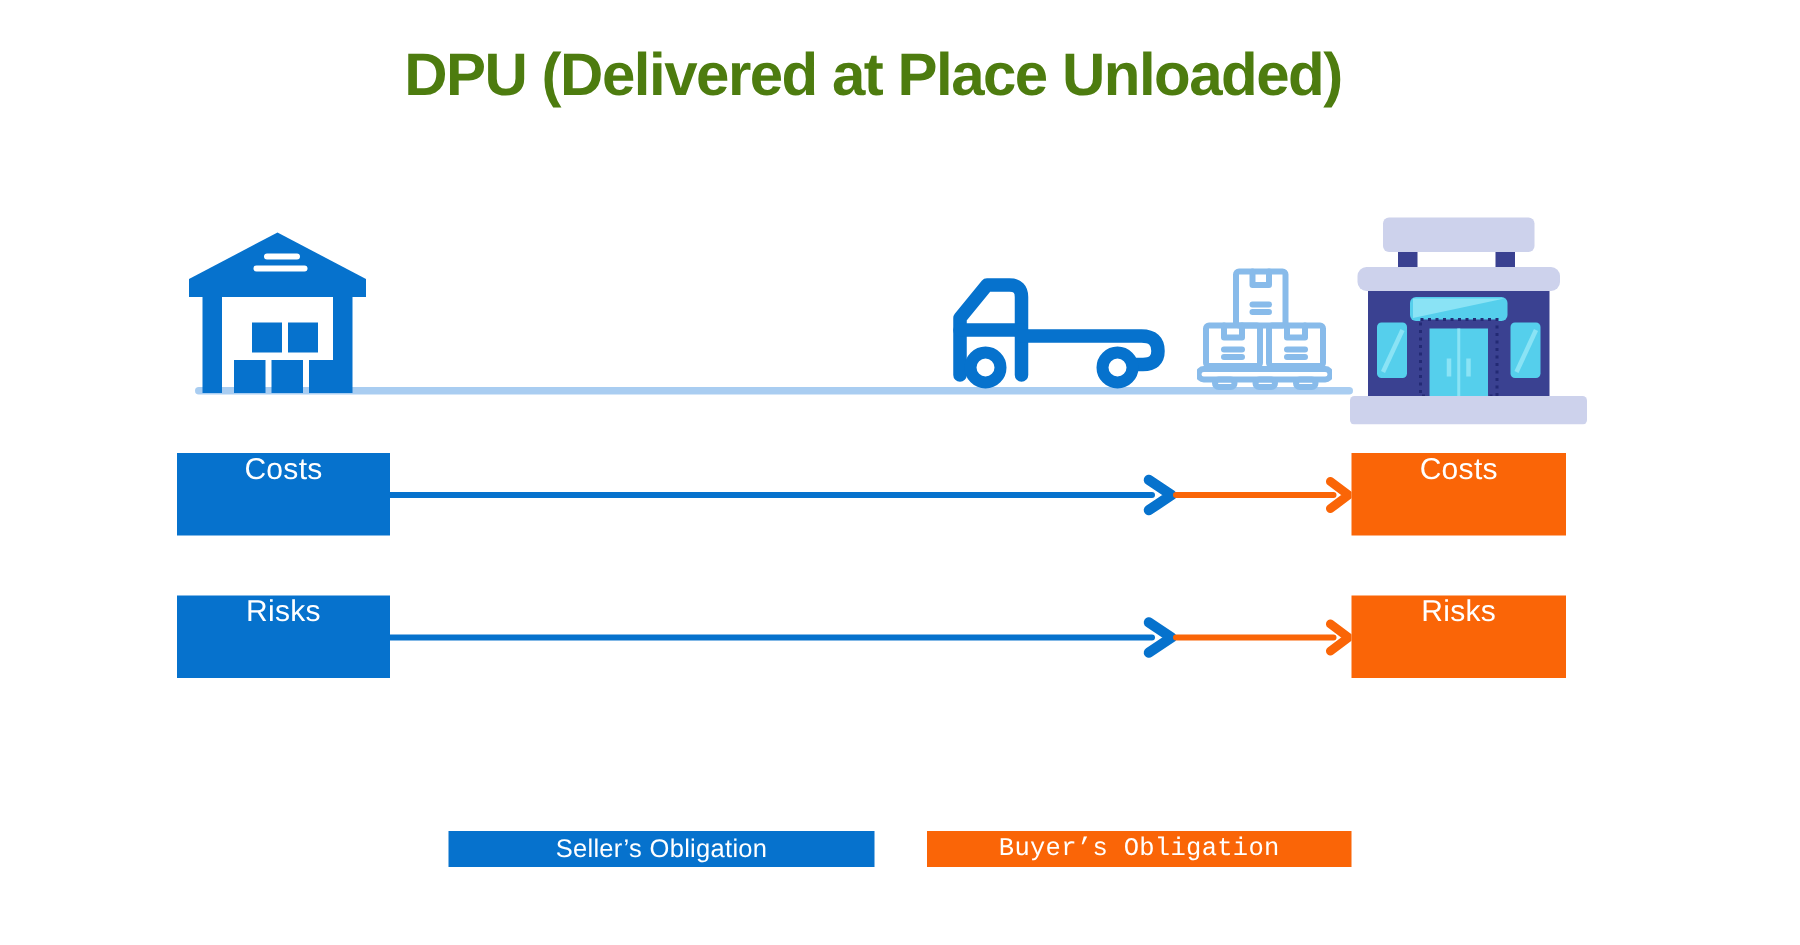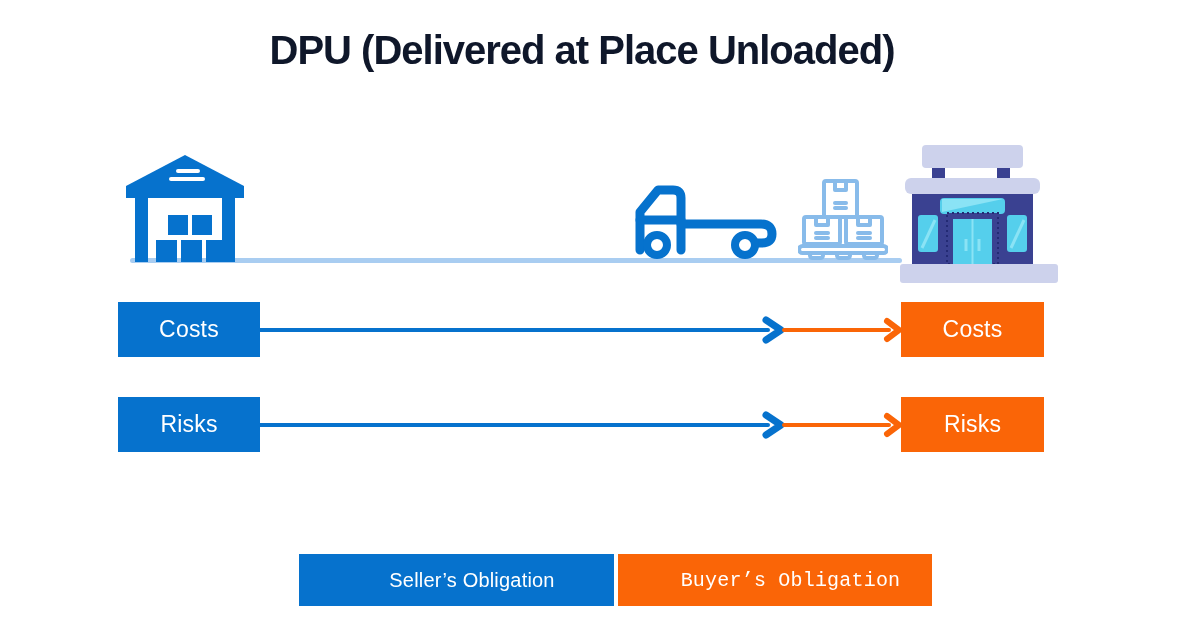--- a/index.html
+++ b/index.html
@@ -11,40 +11,40 @@
     overflow: hidden;
     font-family: "Liberation Sans", sans-serif;
   }
   .abs { position: absolute; }
 
   #title {
     top: 28px; left: 0; width: 1200px;
     padding-right: 36px; box-sizing: border-box;
     text-align: center;
     font-size: 40px; font-weight: bold; letter-spacing: -1px;
-    color: #0f172a;
+    color: #4d7c0f;
   }
 
   #ground-line {
     left: 130px; top: 258px; width: 772px; height: 5px;
     background: #a9cdf1; border-radius: 3px;
   }
 
   .label-box {
     width: 142px; height: 55px;
-    display: flex; align-items: center; justify-content: center;
-    color: #ffffff; font-size: 23px; letter-spacing: 0.2px;
+    display: flex; align-items: flex-start; justify-content: center;
+    color: #ffffff; font-size: 20px; letter-spacing: 0.2px;
   }
   .seller-bg { background: #0672cd; }
   .buyer-bg  { background: #fa6507; }
 
   .legend-box {
-    height: 52px;
+    height: 24px;
     display: flex; align-items: center; justify-content: center;
-    color: #ffffff; font-size: 20px; letter-spacing: 0.2px; padding-left: 31px;
+    color: #ffffff; font-size: 17px; letter-spacing: 0.2px;
   }
 
   svg { display: block; }
   .blue-stroke  { stroke: #0672cd; fill: none; }
   .orange-stroke{ stroke: #fa6507; fill: none; }
 </style>
 </head>
 <body>
 
 <div id="canvas">

